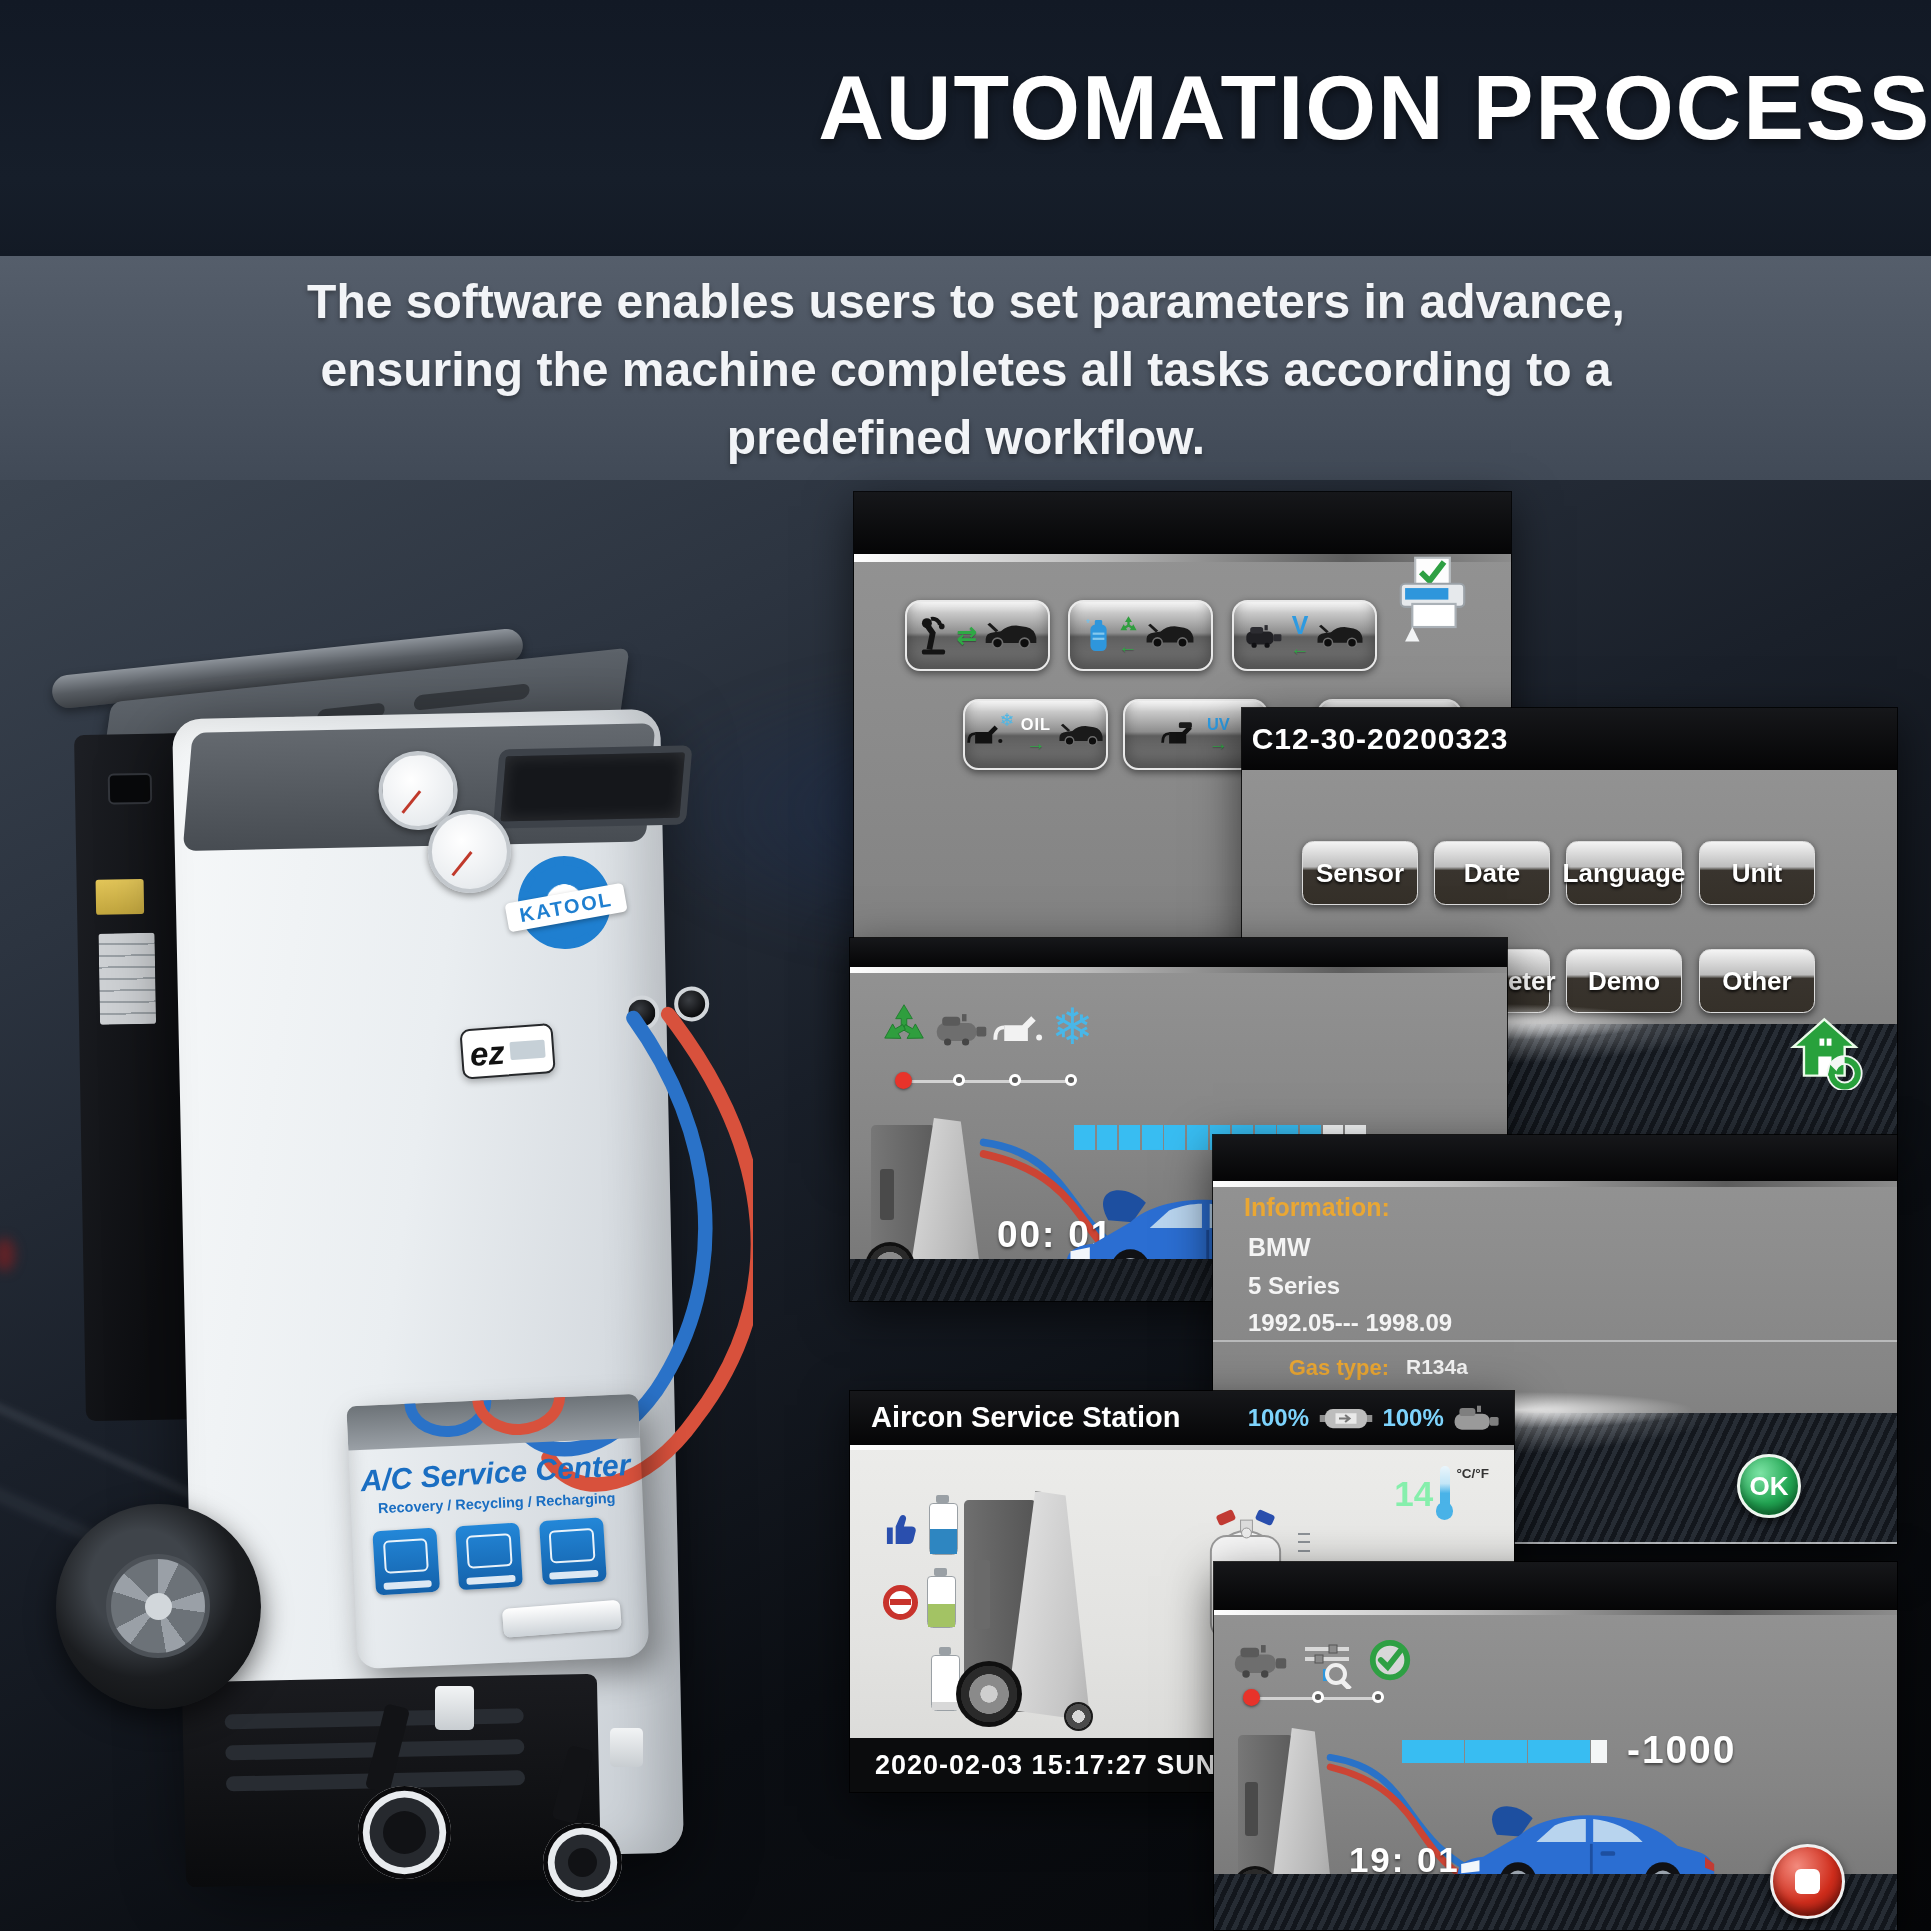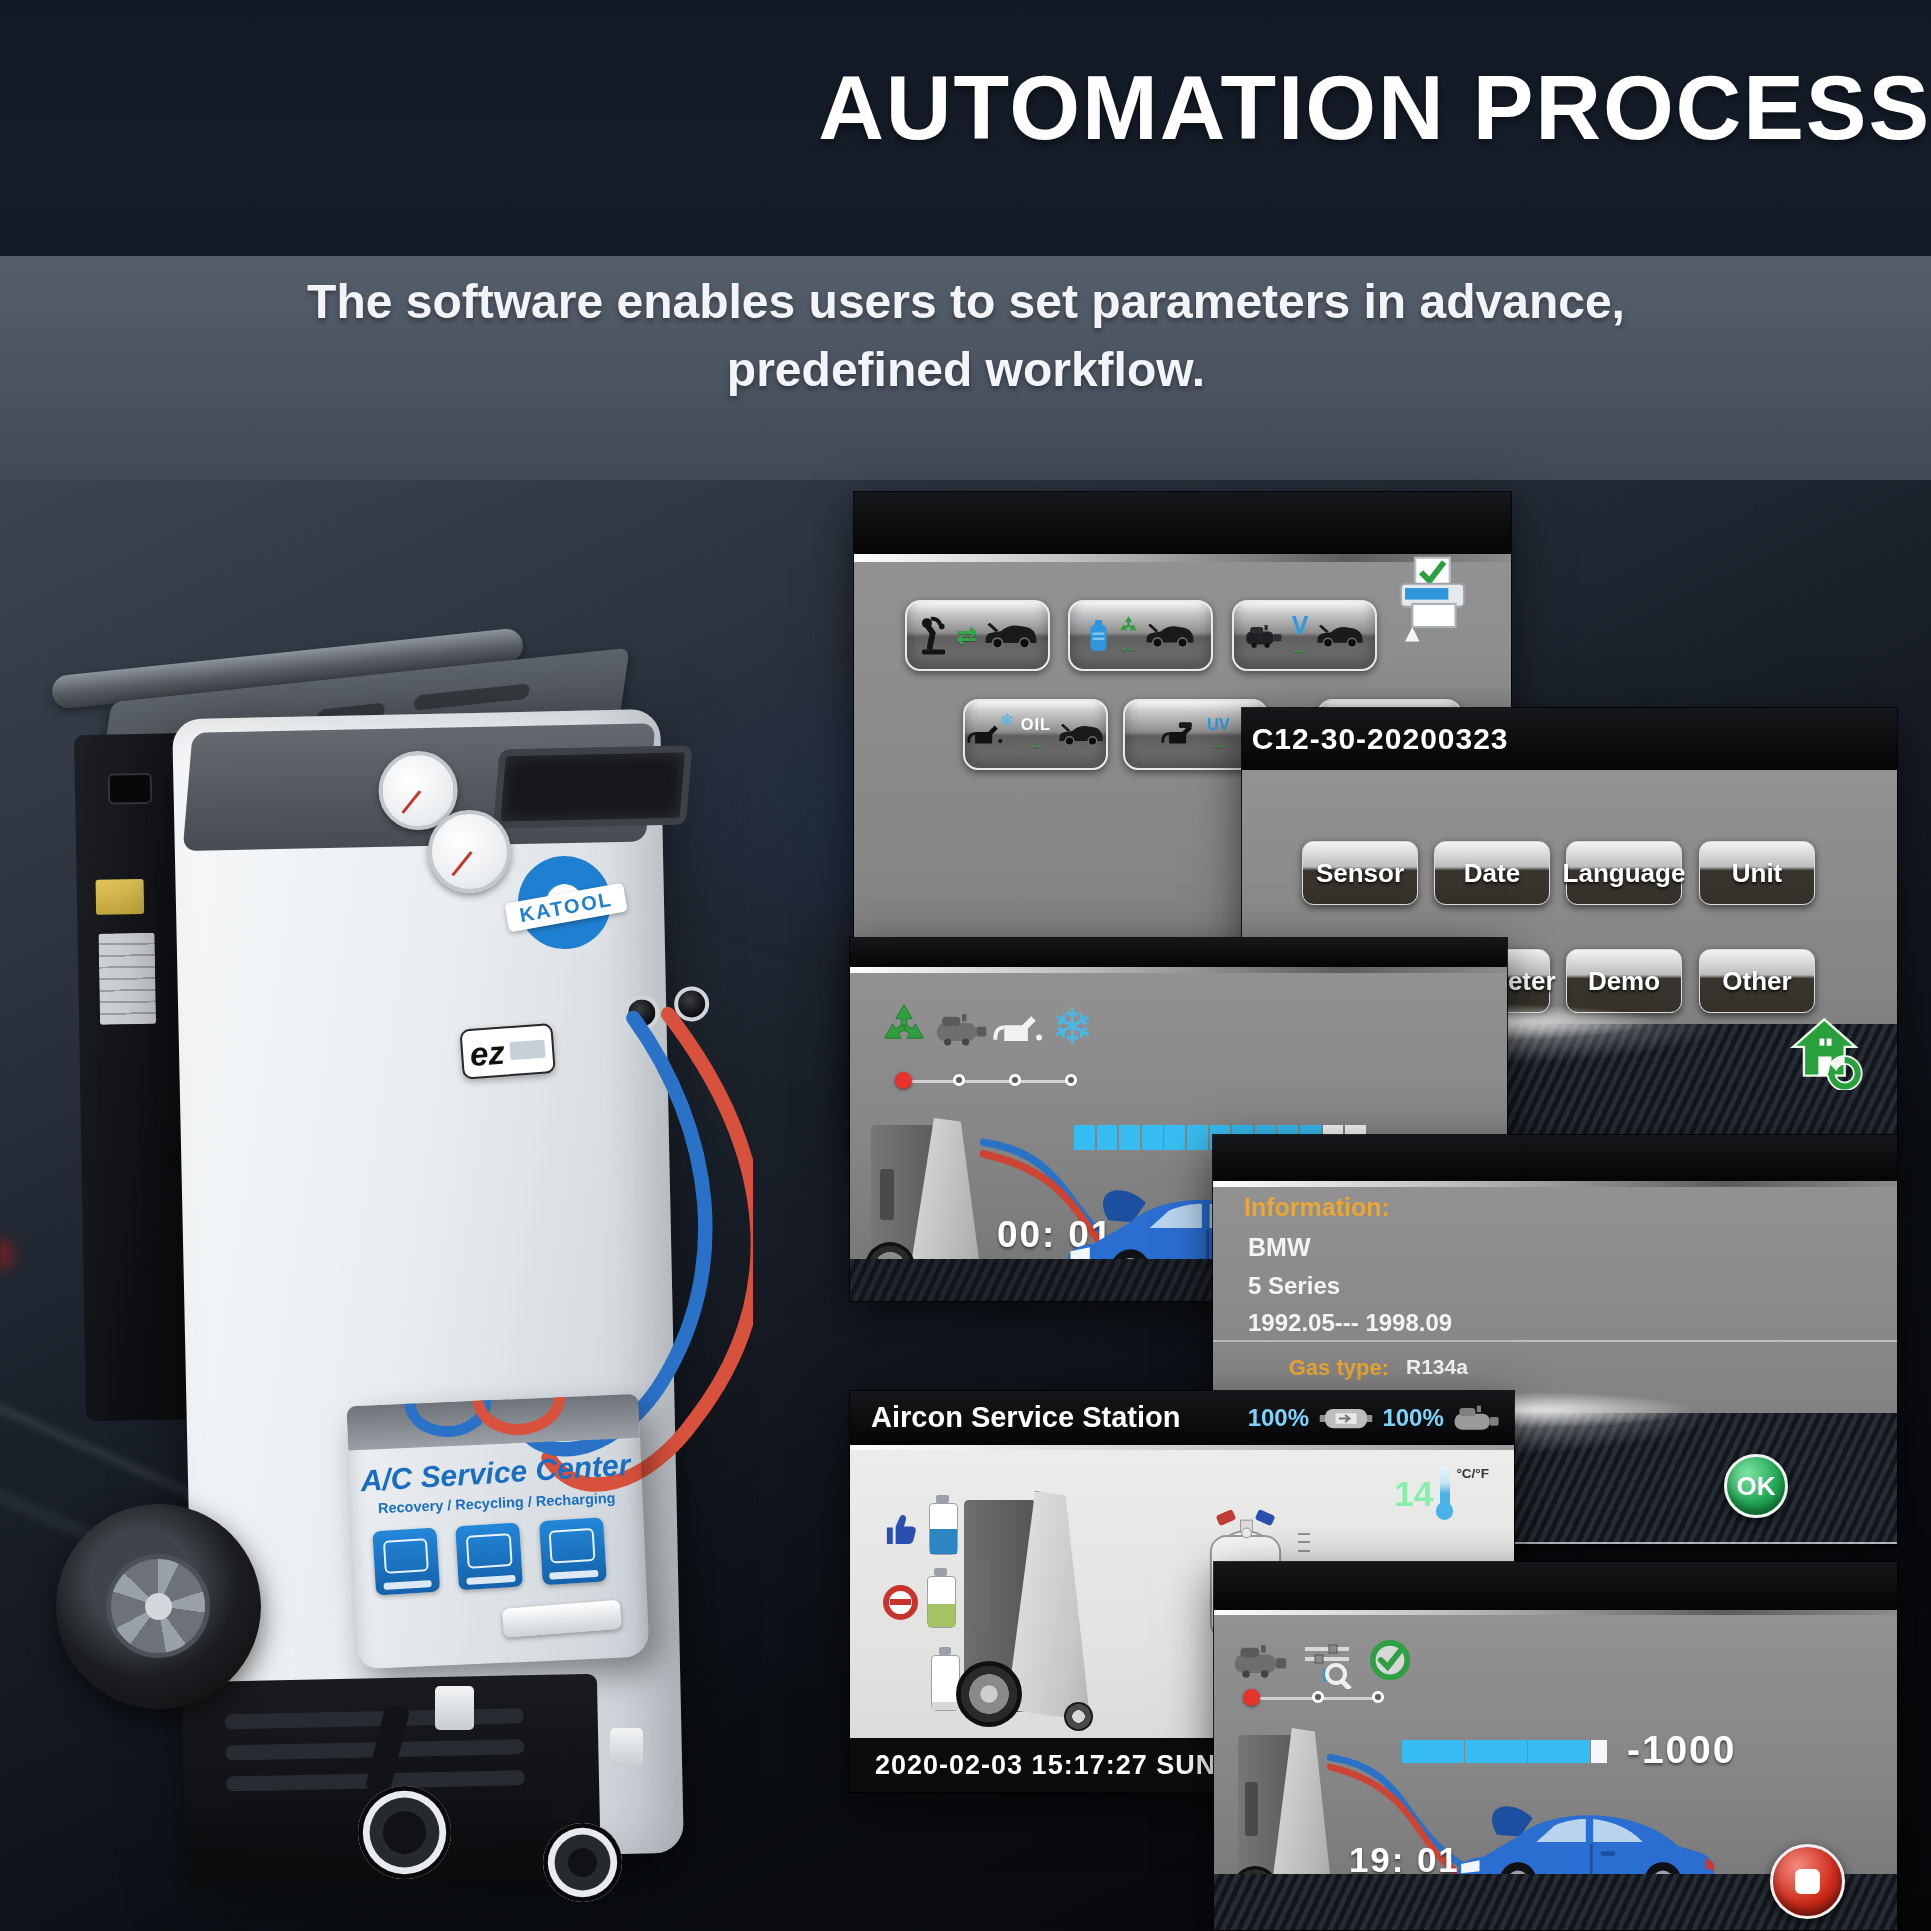--- a/index.html
+++ b/index.html
@@ -194,20 +194,21 @@
   <div class="bg-band"></div>
   <div class="bg-scene"></div>
   <div class="bg-carblob"></div>
   <div class="bg-road1"></div>
   <div class="bg-road2"></div>
   <div class="bg-tail"></div>
 
   <div class="title">AUTOMATION PROCESS</div>
   <div class="desc">
     <span style="display:block;">The software enables users to set parameters in advance,</span>
+    <span style="display:block;">ensuring the machine completes all tasks according to a</span>
     <span style="display:block;">predefined workflow.</span>
   </div>
 
   <div class="machine">
     <div class="mc-handle"></div>
     <div class="mc-tray">
       <i style="left:39px;top:37px;width:68px;"></i>
         <i style="left:126px;top:33px;width:68px;"></i>
       <i style="left:212px;top:29px;width:68px;"></i>
         <i style="left:309px;top:25px;width:116px;"></i>
@@ -556,21 +557,21 @@
     <div style="position:absolute;left:0;right:0;top:205px;height:1.9px;background:rgba(225,228,230,.55);"></div>
 
     <div class="inf-gold" style="position:absolute;left:31px;top:220px;width:145px;text-align:right;font-size:22px;">Gas type:</div>
     <div class="inf-white" style="position:absolute;left:193px;top:220px;font-size:21px;">R134a</div>
     <div class="inf-gold" style="position:absolute;left:15.4px;top:253px;width:160px;text-align:right;font-size:22px;">Gas amount:</div>
     <div class="inf-white" style="position:absolute;left:193px;top:253px;font-size:22px;">750 gram</div>
 
     <div class="floor" style="height:131px;"></div>
     <div class="sweep" style="left:116px;right:116px;bottom:108px;"></div>
 
-    <div class="okbtn" style="left:511px;top:319px;width:64px;height:64px;font-size:26px;">
+    <div class="okbtn" style="left:524px;top:319px;width:64px;height:64px;font-size:26px;">
       <span>OK</span>
     </div>
     <div class="edgeline"></div>
   </div>
 
   <div class="panel" style="left:850px;top:1391px;width:664px;height:401px;z-index:50;">
     <div class="p5body" style="top:54px;bottom:0;"></div>
     <div class="tbar" style="height:54px;"></div>
     <div class="shine" style="top:54px;height:4.8px;background:linear-gradient(90deg,#ffffff,#d8d8d8 40%,#9a9a9a);"></div>
 

